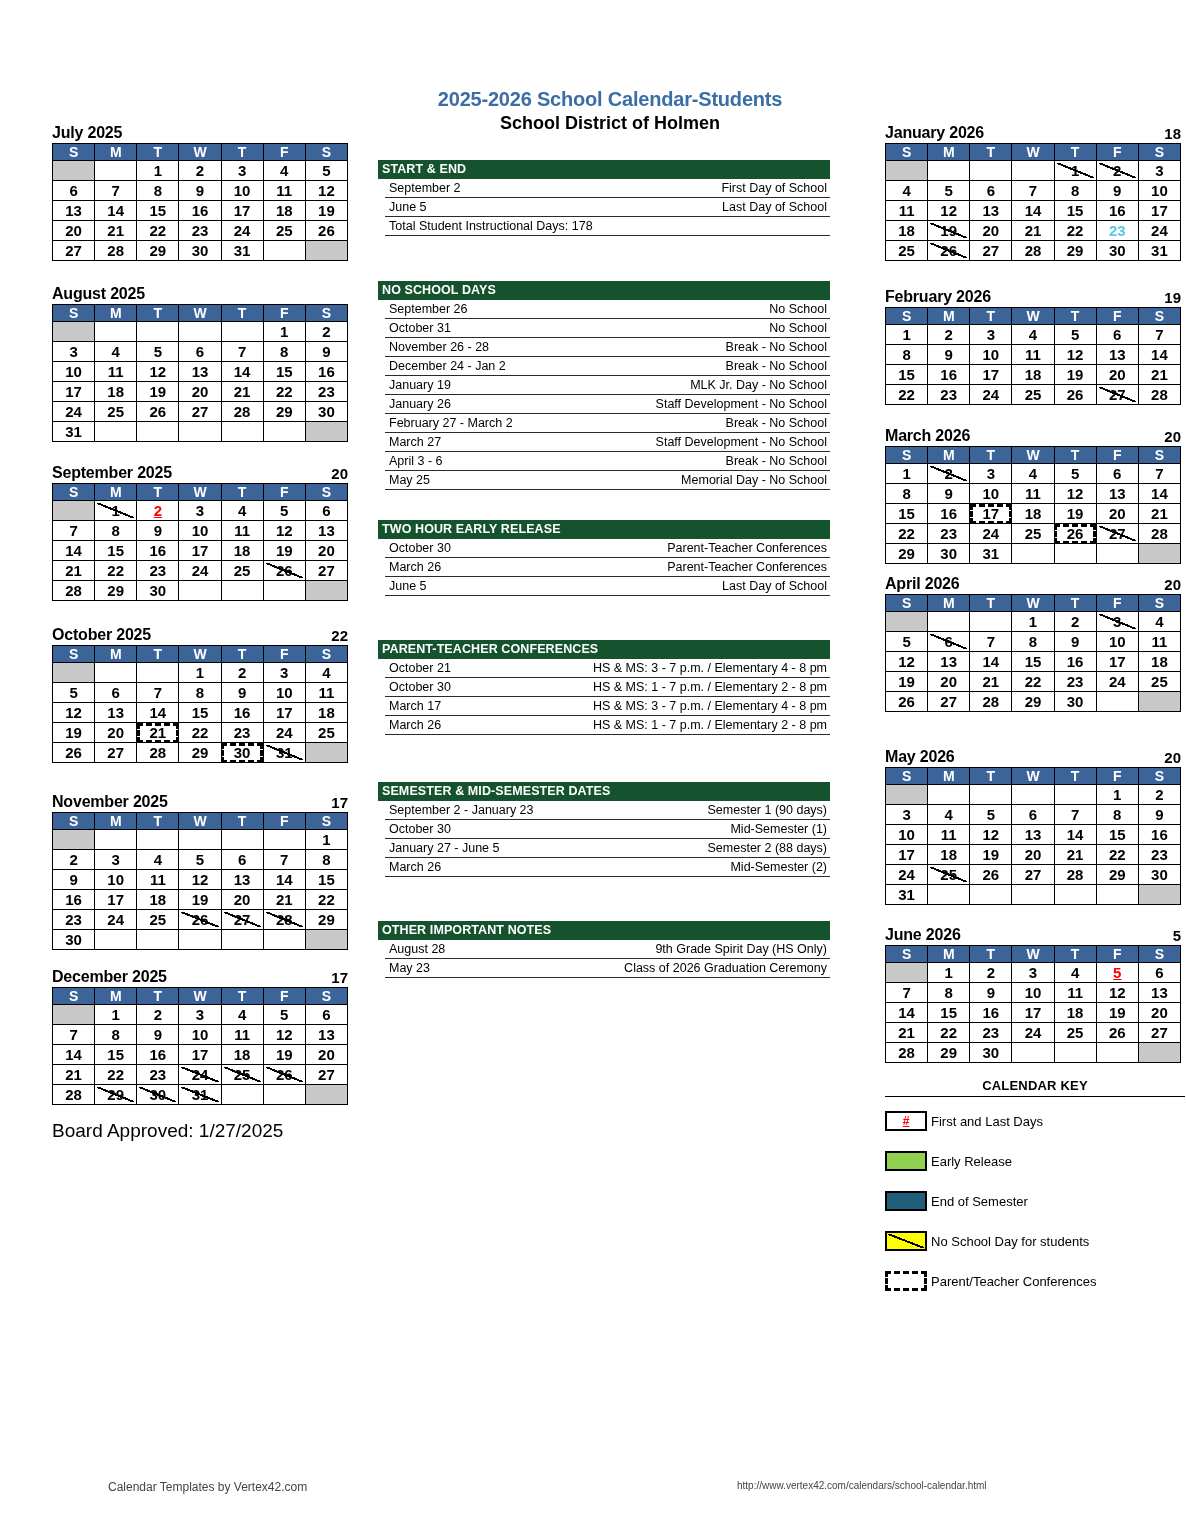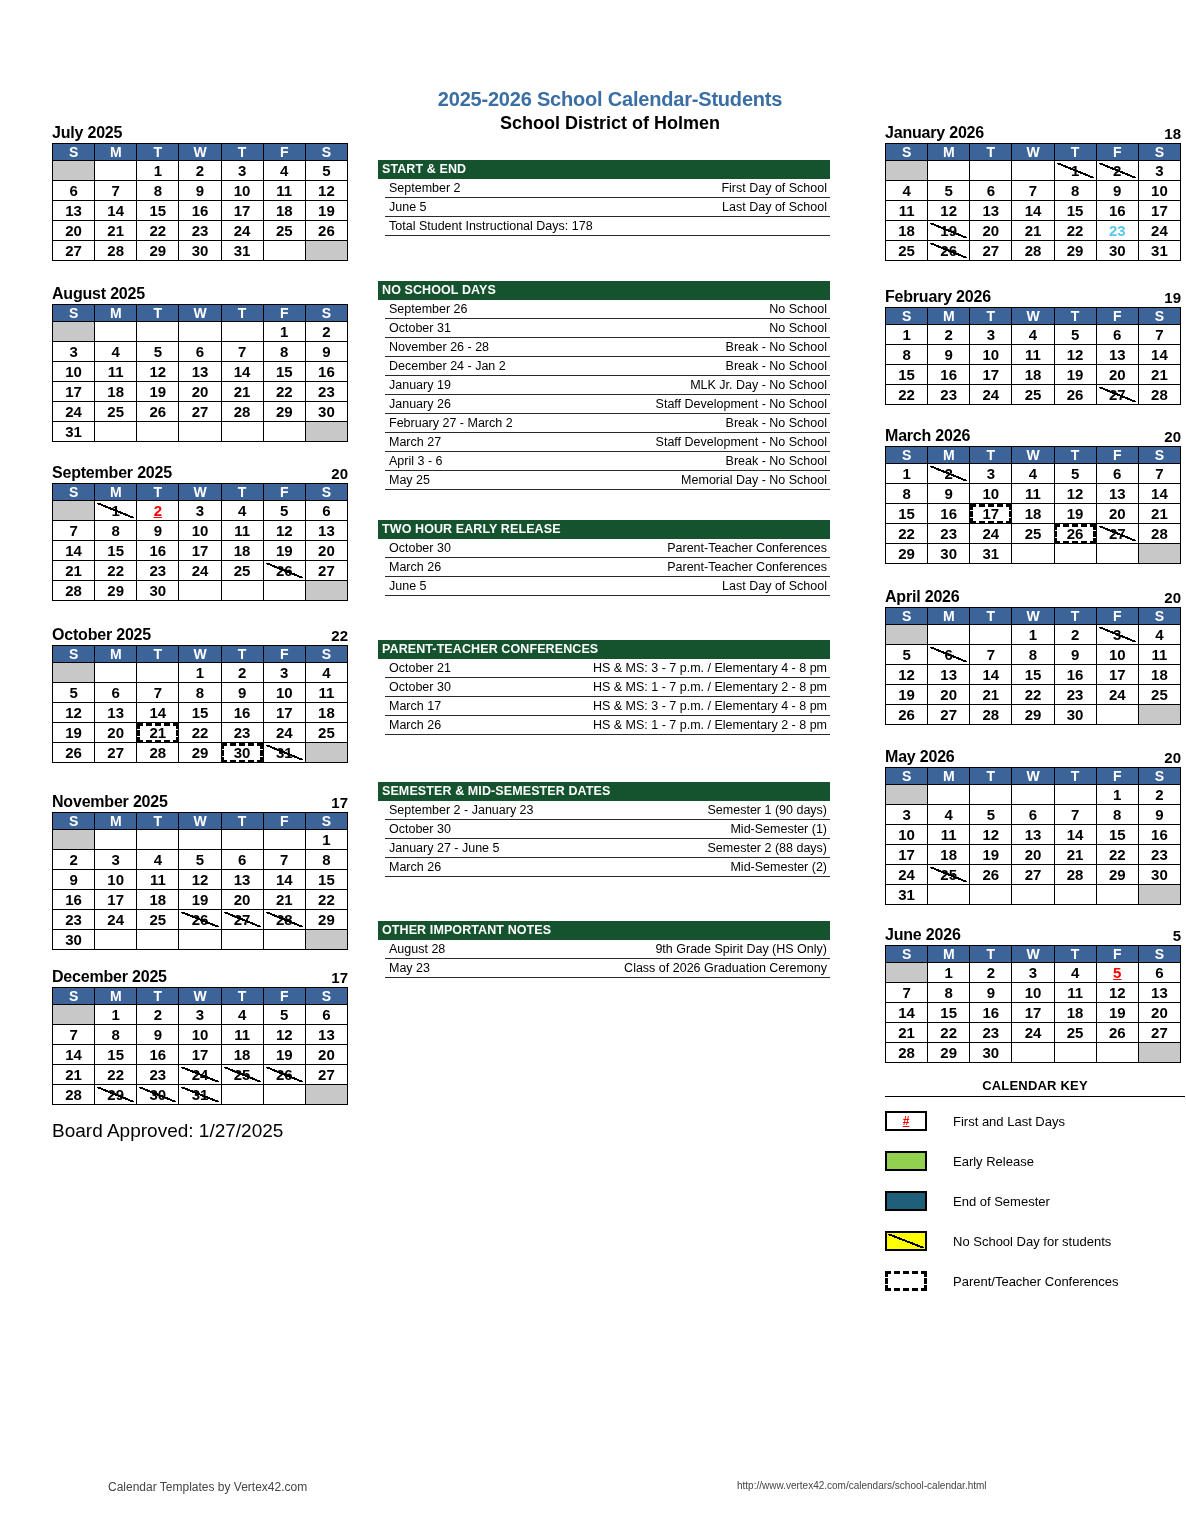--- a/index.html
+++ b/index.html
@@ -87,21 +87,21 @@
   .swatch.dashed{ border: 3px dashed #000; background: #fff; }
   .swatch .hash {
     position: absolute; inset: 0; display: flex; align-items: center; justify-content: center;
     color: #ff0000; font-size: 12px; font-weight: bold; text-decoration: underline;
   }
   .swatch.yellow::after {
     content: ""; position: absolute; left: 1px; top: 1px; right: 1px; bottom: 1px;
     background: linear-gradient(to top right, transparent 0, transparent calc(50% - 1px),
       #000 calc(50% - 1px), #000 calc(50% + 1px), transparent calc(50% + 1px), transparent 100%);
   }
-  .key-label { font-size: 13px; margin-left: 22px; }
+  .key-label { font-size: 13px; }
 
   
   .board { position: absolute; left: 52px; top: 1120px; font-size: 19px; }
   .footer { position: absolute; left: 0; top: 1480px; width: 1186px; height: 22px; }
   .footer .fl { position: absolute; left: 108px; font-size: 12px; color: #444; }
   .footer .fr { position: absolute; left: 737px; font-size: 10px; color: #444; }
 </style>
 </head>
 <body>
 
@@ -707,21 +707,21 @@
             <td class="">30</td>
             <td class="">31</td>
             <td class="blank"></td>
             <td class="blank"></td>
             <td class="blank"></td>
             <td class="blank gray"></td>
           </tr>
         </tbody>
       </table>
     </div>
-    <div class="month" style="left: 885px; top: 584px;">
+    <div class="month" style="left: 885px; top: 571px;">
       <div class="month-head">
         <div class="month-name">April 2026</div>
         <div class="month-days">20</div>
       </div>
       <table class="cal">
         <thead>
           <tr>
             <th>S</th>
             <th>M</th>
             <th>T</th>

